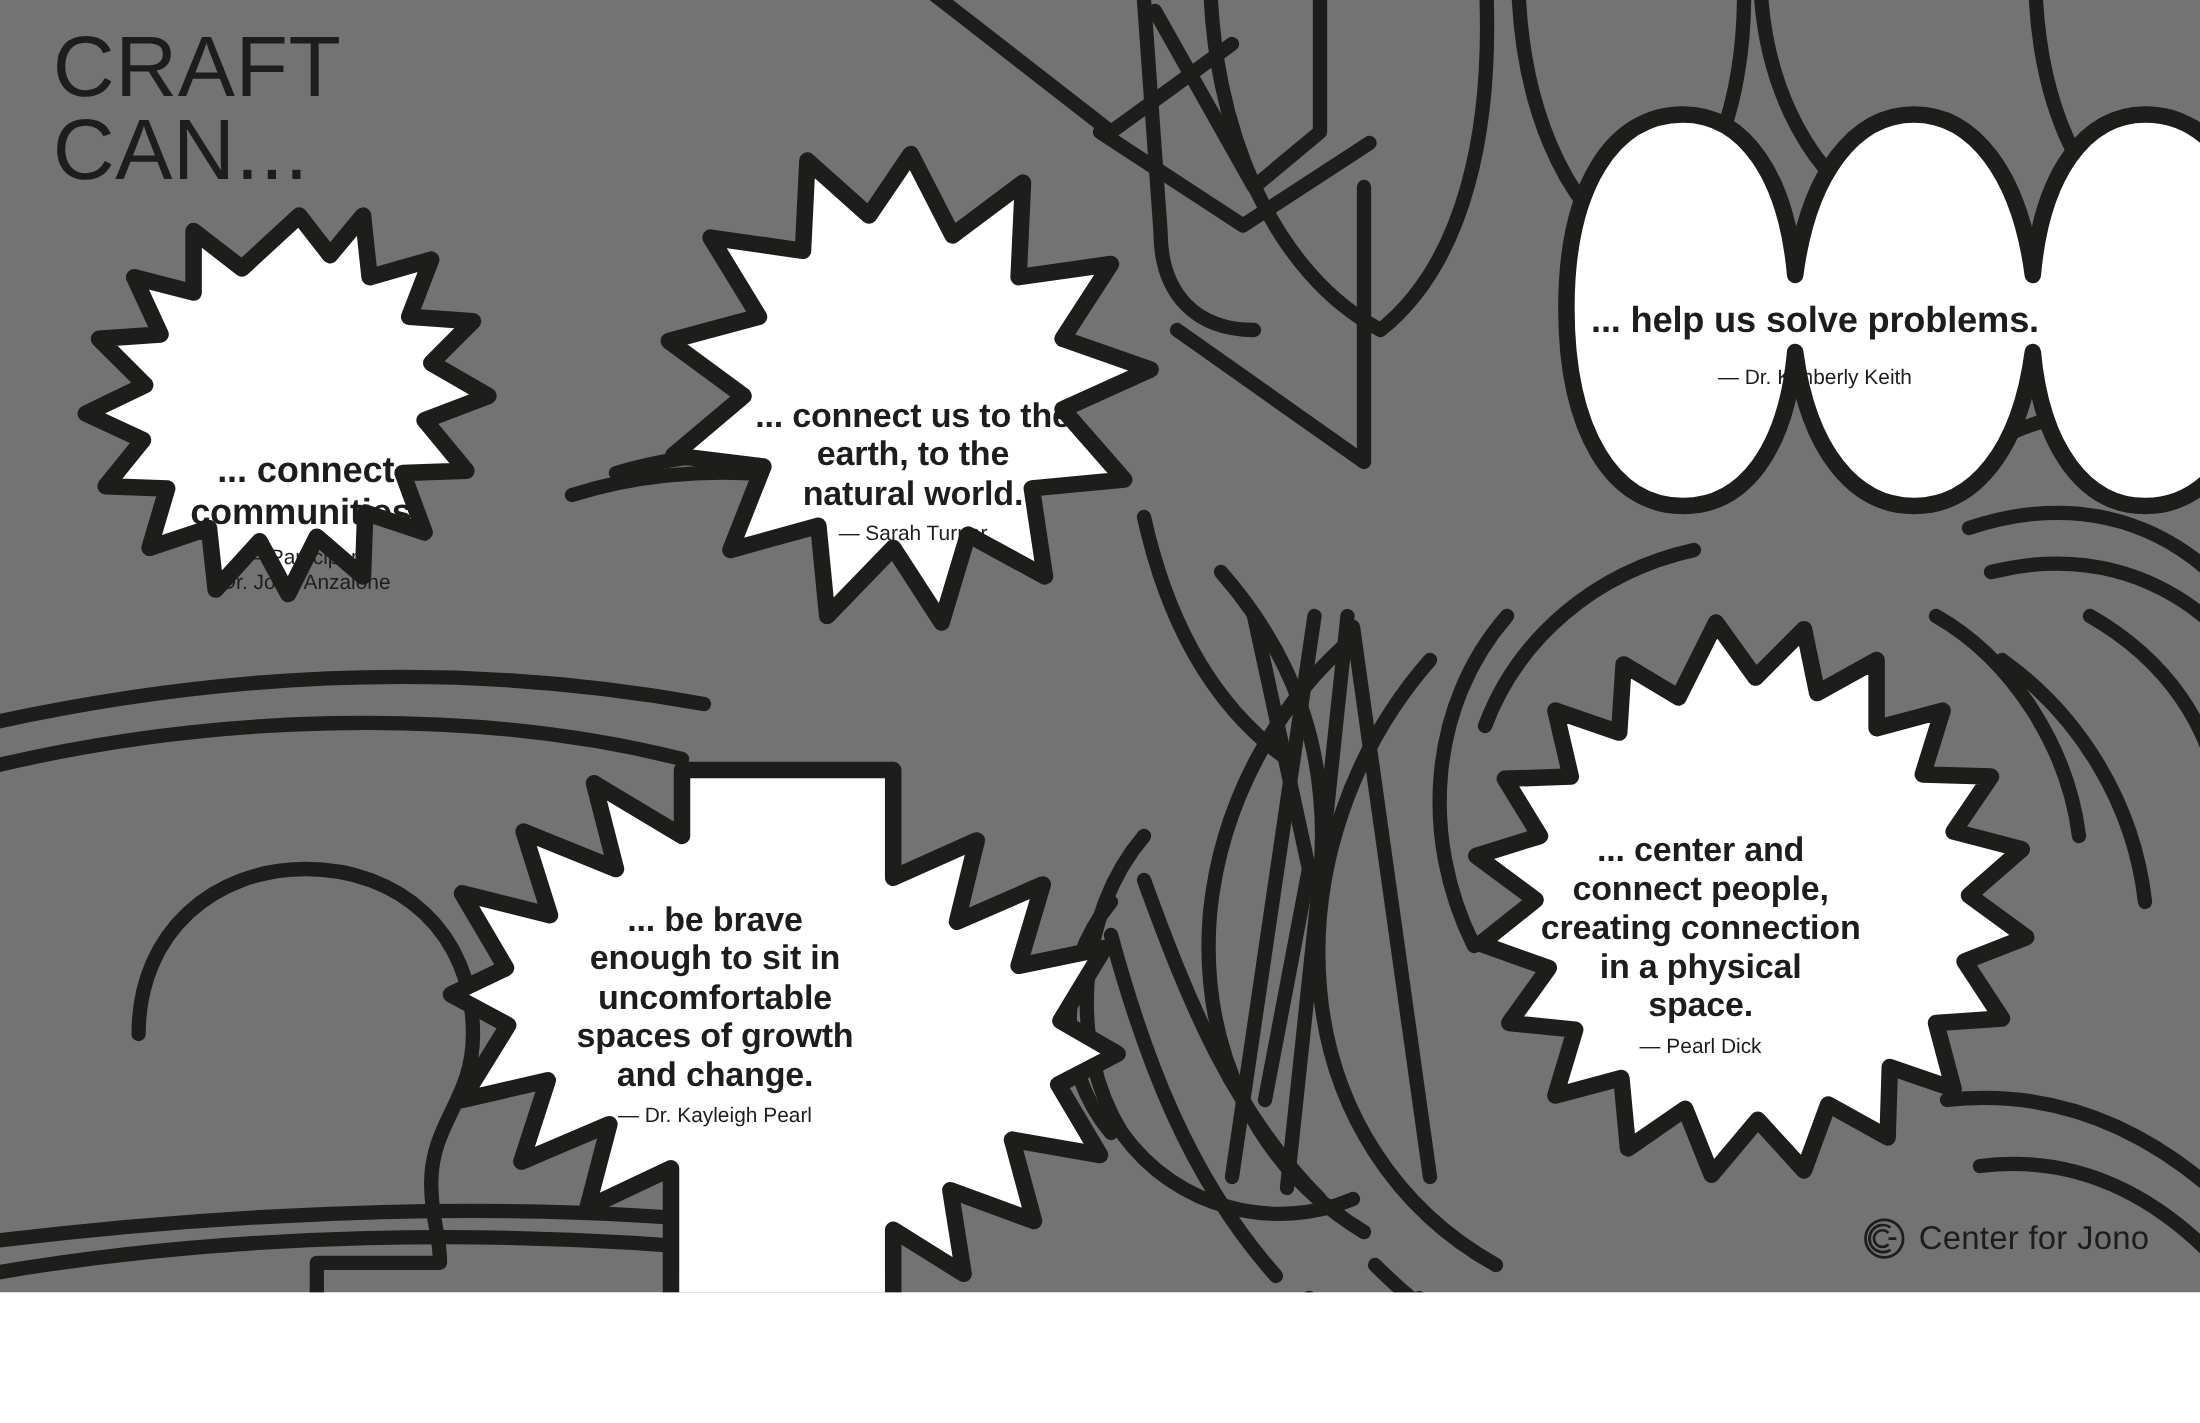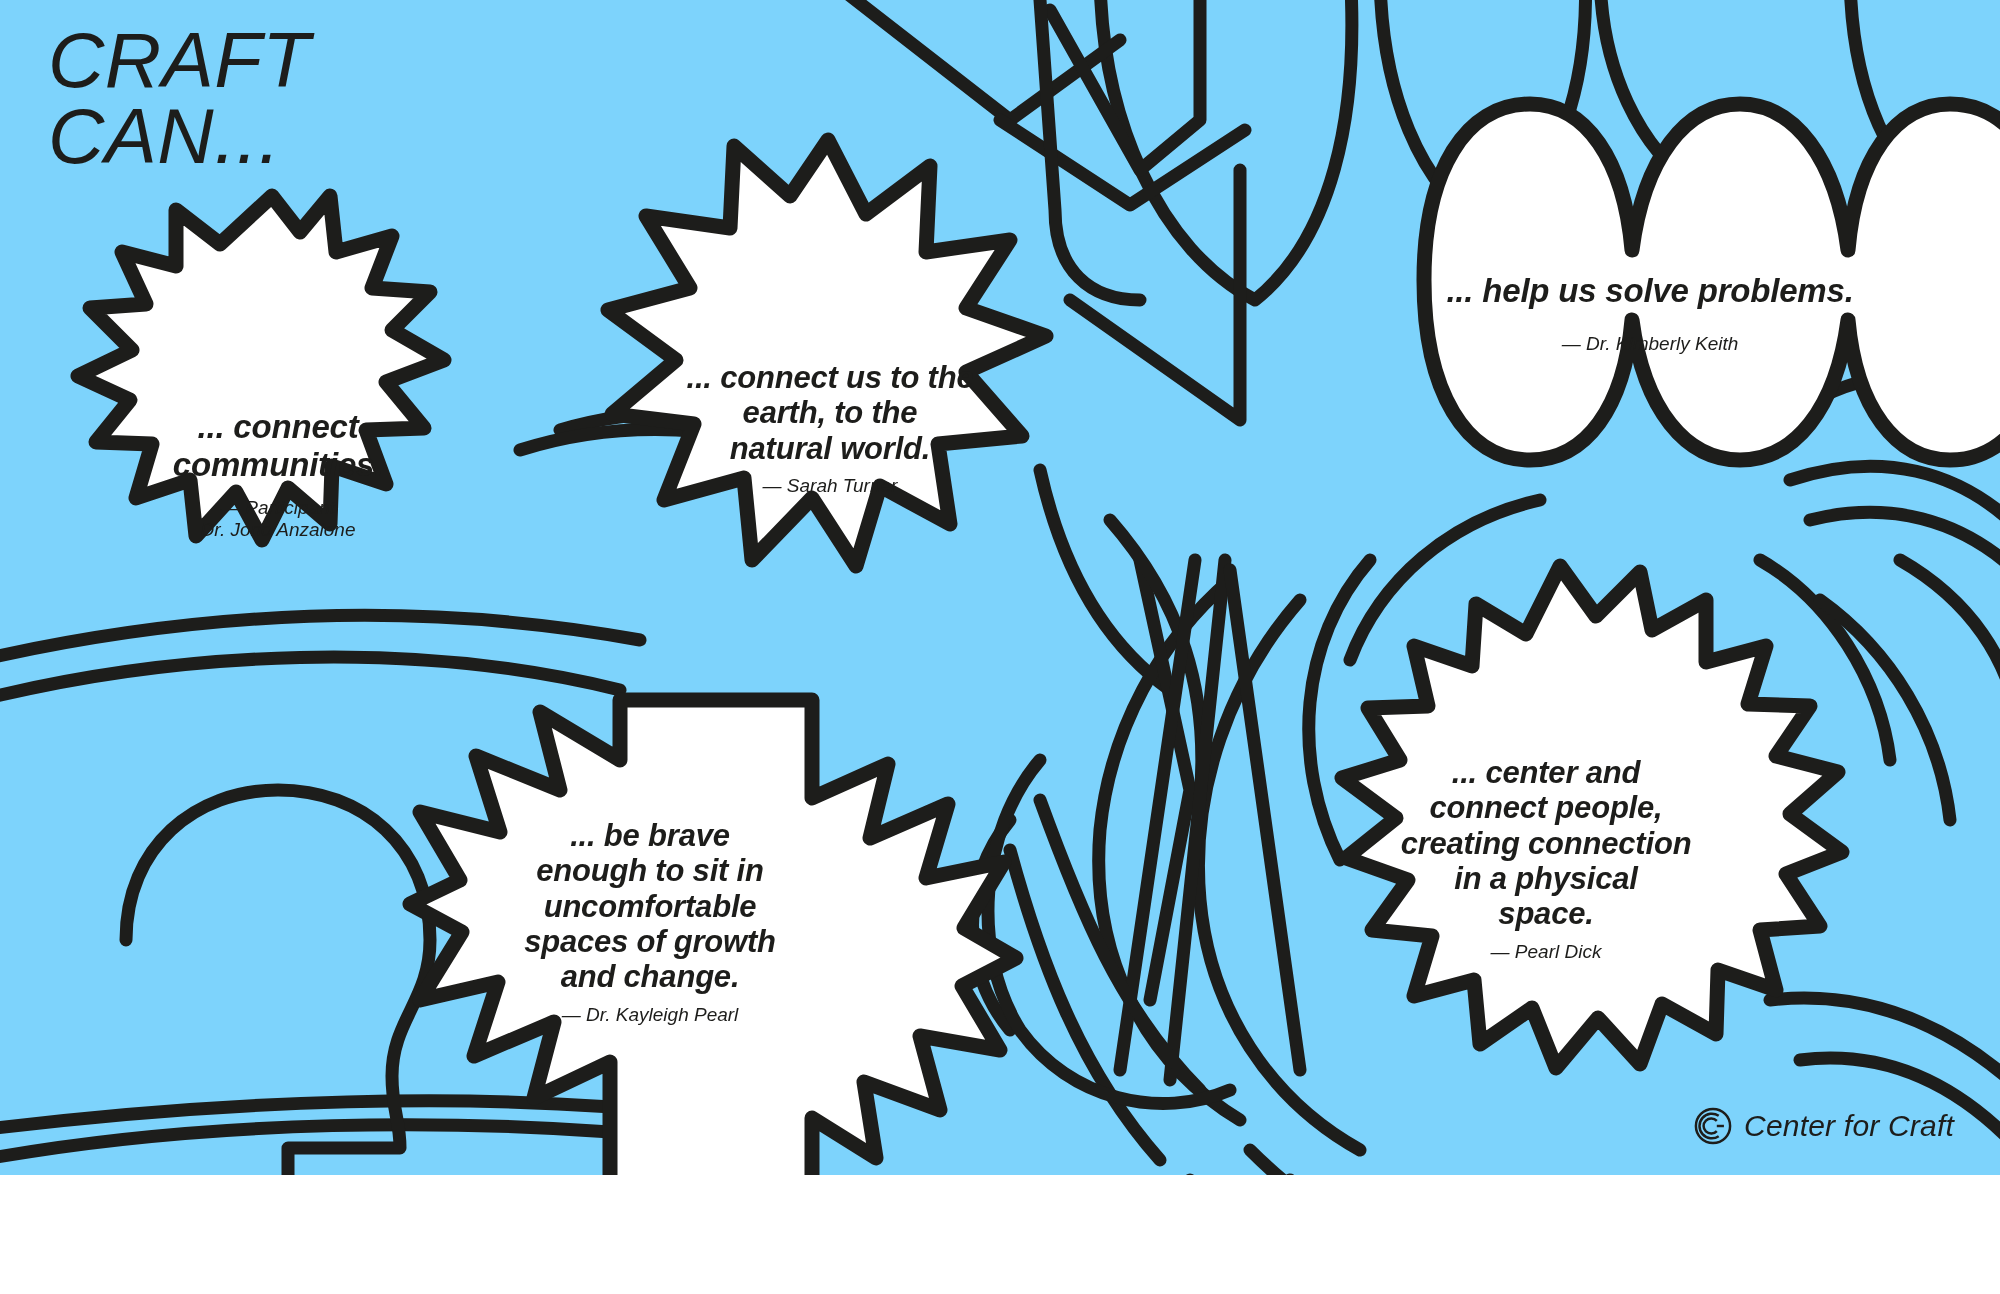--- a/index.html
+++ b/index.html
@@ -8,23 +8,22 @@
     background: #ffffff;
   }
   body {
     font-family: "Liberation Sans", sans-serif;
     -webkit-font-smoothing: antialiased;
   }
   #poster {
     position: relative;
     width: 2000px;
     height: 1175px;
-    background: #7dd3fc;
+    background: #737373;
     overflow: hidden;
-    font-style: italic;
   }
   #bg-art, #bubble-art {
     position: absolute;
     inset: 0;
     width: 2000px;
     height: 1294px;
     pointer-events: none;
   }
   #bg-art { z-index: 1; }
   #bubble-art { z-index: 2; }
@@ -260,16 +259,16 @@
 
   <div id="logo">
     <span>
       <svg width="38" height="38" viewBox="0 0 40 40" aria-hidden="true">
         <circle cx="20" cy="20" r="18" fill="none" stroke="#1d1d1b" stroke-width="2.6"></circle>
         <path d="M26,9.2 A13,13 0 1 0 26,30.8" fill="none" stroke="#1d1d1b" stroke-width="2.6" stroke-linecap="butt"></path>
         <path d="M24,14.6 A8,8 0 1 0 24,25.4" fill="none" stroke="#1d1d1b" stroke-width="2.6" stroke-linecap="butt"></path>
         <path d="M24,20 L31.5,20" fill="none" stroke="#1d1d1b" stroke-width="2.6"></path>
       </svg>
     </span>
-    <span class="logo-text">Center for Craft</span>
+    <span class="logo-text">Center for Jono</span>
   </div>
 
 </div>
 
 </body></html>

